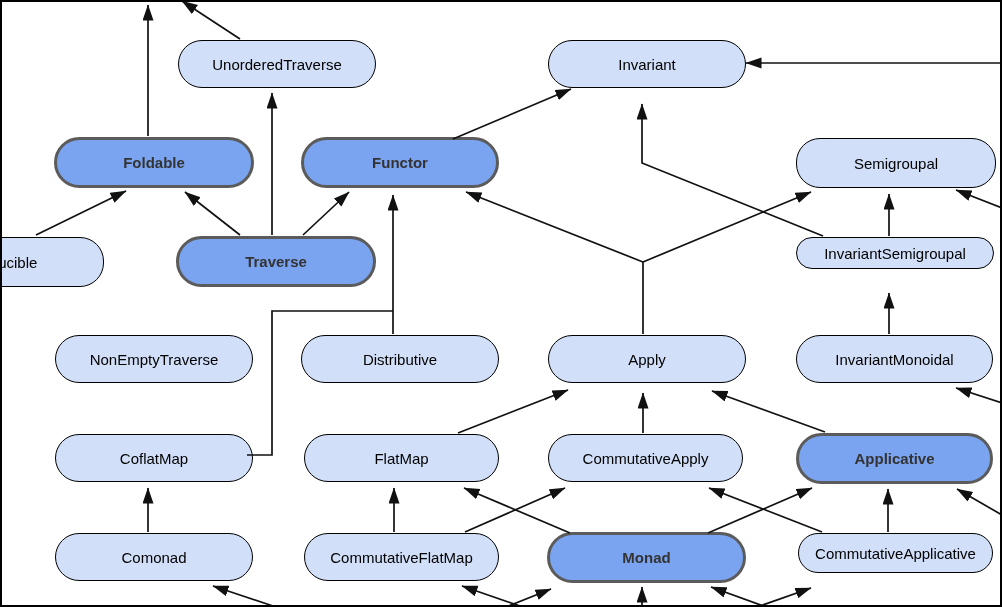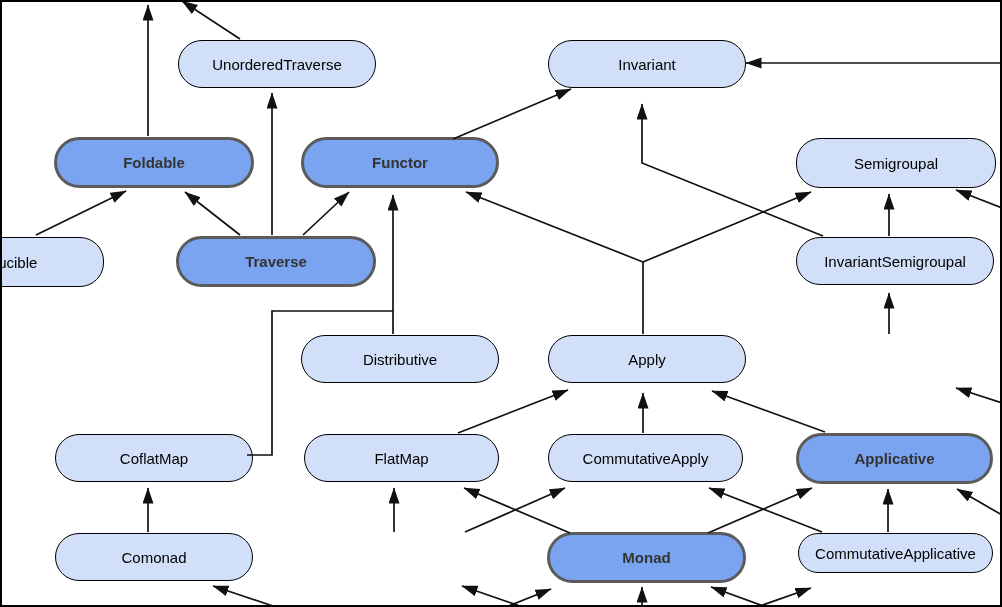--- a/index.html
+++ b/index.html
@@ -81,43 +81,52 @@
       </div>
       <div class="node light" style="left: 790px; top: 138px; width: 200px; height: 50px;">
         <span>Semigroupal</span>
       </div>
       <div class="node light" style="left: -102px; top: 237px; width: 200px; height: 50px;">
         <span>Reducible</span>
       </div>
       <div class="node dark" style="left: 170px; top: 236px; width: 200px; height: 51px;">
         <span>Traverse</span>
       </div>
-      <div class="node light" style="left: 790px; top: 237px; width: 198px; height: 48px; justify-content: center;">
+      <div class="node light" style="left: 790px; top: 237px; width: 198px; height: 32px; justify-content: center;">
         <span>InvariantSemigroupal</span>
+      </div>
+      <div class="node light" style="left: 49px; top: 335px; width: 198px; height: 48px;">
+        <span>NonEmptyTraverse</span>
       </div>
       <div class="node light" style="left: 295px; top: 335px; width: 198px; height: 48px;">
         <span>Distributive</span>
       </div>
       <div class="node light" style="left: 542px; top: 335px; width: 198px; height: 48px;">
         <span>Apply</span>
+      </div>
+      <div class="node light" style="left: 790px; top: 335px; width: 197px; height: 48px;">
+        <span>InvariantMonoidal</span>
       </div>
       <div class="node light" style="left: 49px; top: 434px; width: 198px; height: 48px;">
         <span>CoflatMap</span>
       </div>
       <div class="node light" style="left: 298px; top: 434px; width: 195px; height: 48px;">
         <span>FlatMap</span>
       </div>
       <div class="node light" style="left: 542px; top: 434px; width: 195px; height: 48px;">
         <span>CommutativeApply</span>
       </div>
       <div class="node dark" style="left: 790px; top: 433px; width: 197px; height: 51px;">
         <span>Applicative</span>
       </div>
       <div class="node light" style="left: 49px; top: 533px; width: 198px; height: 48px;">
         <span>Comonad</span>
+      </div>
+      <div class="node light" style="left: 298px; top: 533px; width: 195px; height: 48px;">
+        <span>CommutativeFlatMap</span>
       </div>
       <div class="node dark" style="left: 541px; top: 532px; width: 199px; height: 51px;">
         <span>Monad</span>
       </div>
       <div class="node light" style="left: 792px; top: 533px; width: 195px; height: 40px;">
         <span>CommutativeApplicative</span>
       </div>
     </div>
   <svg id="edge-layer" width="1002" height="607" viewBox="0 0 1002 607" xmlns="http://www.w3.org/2000/svg">
     <defs>

